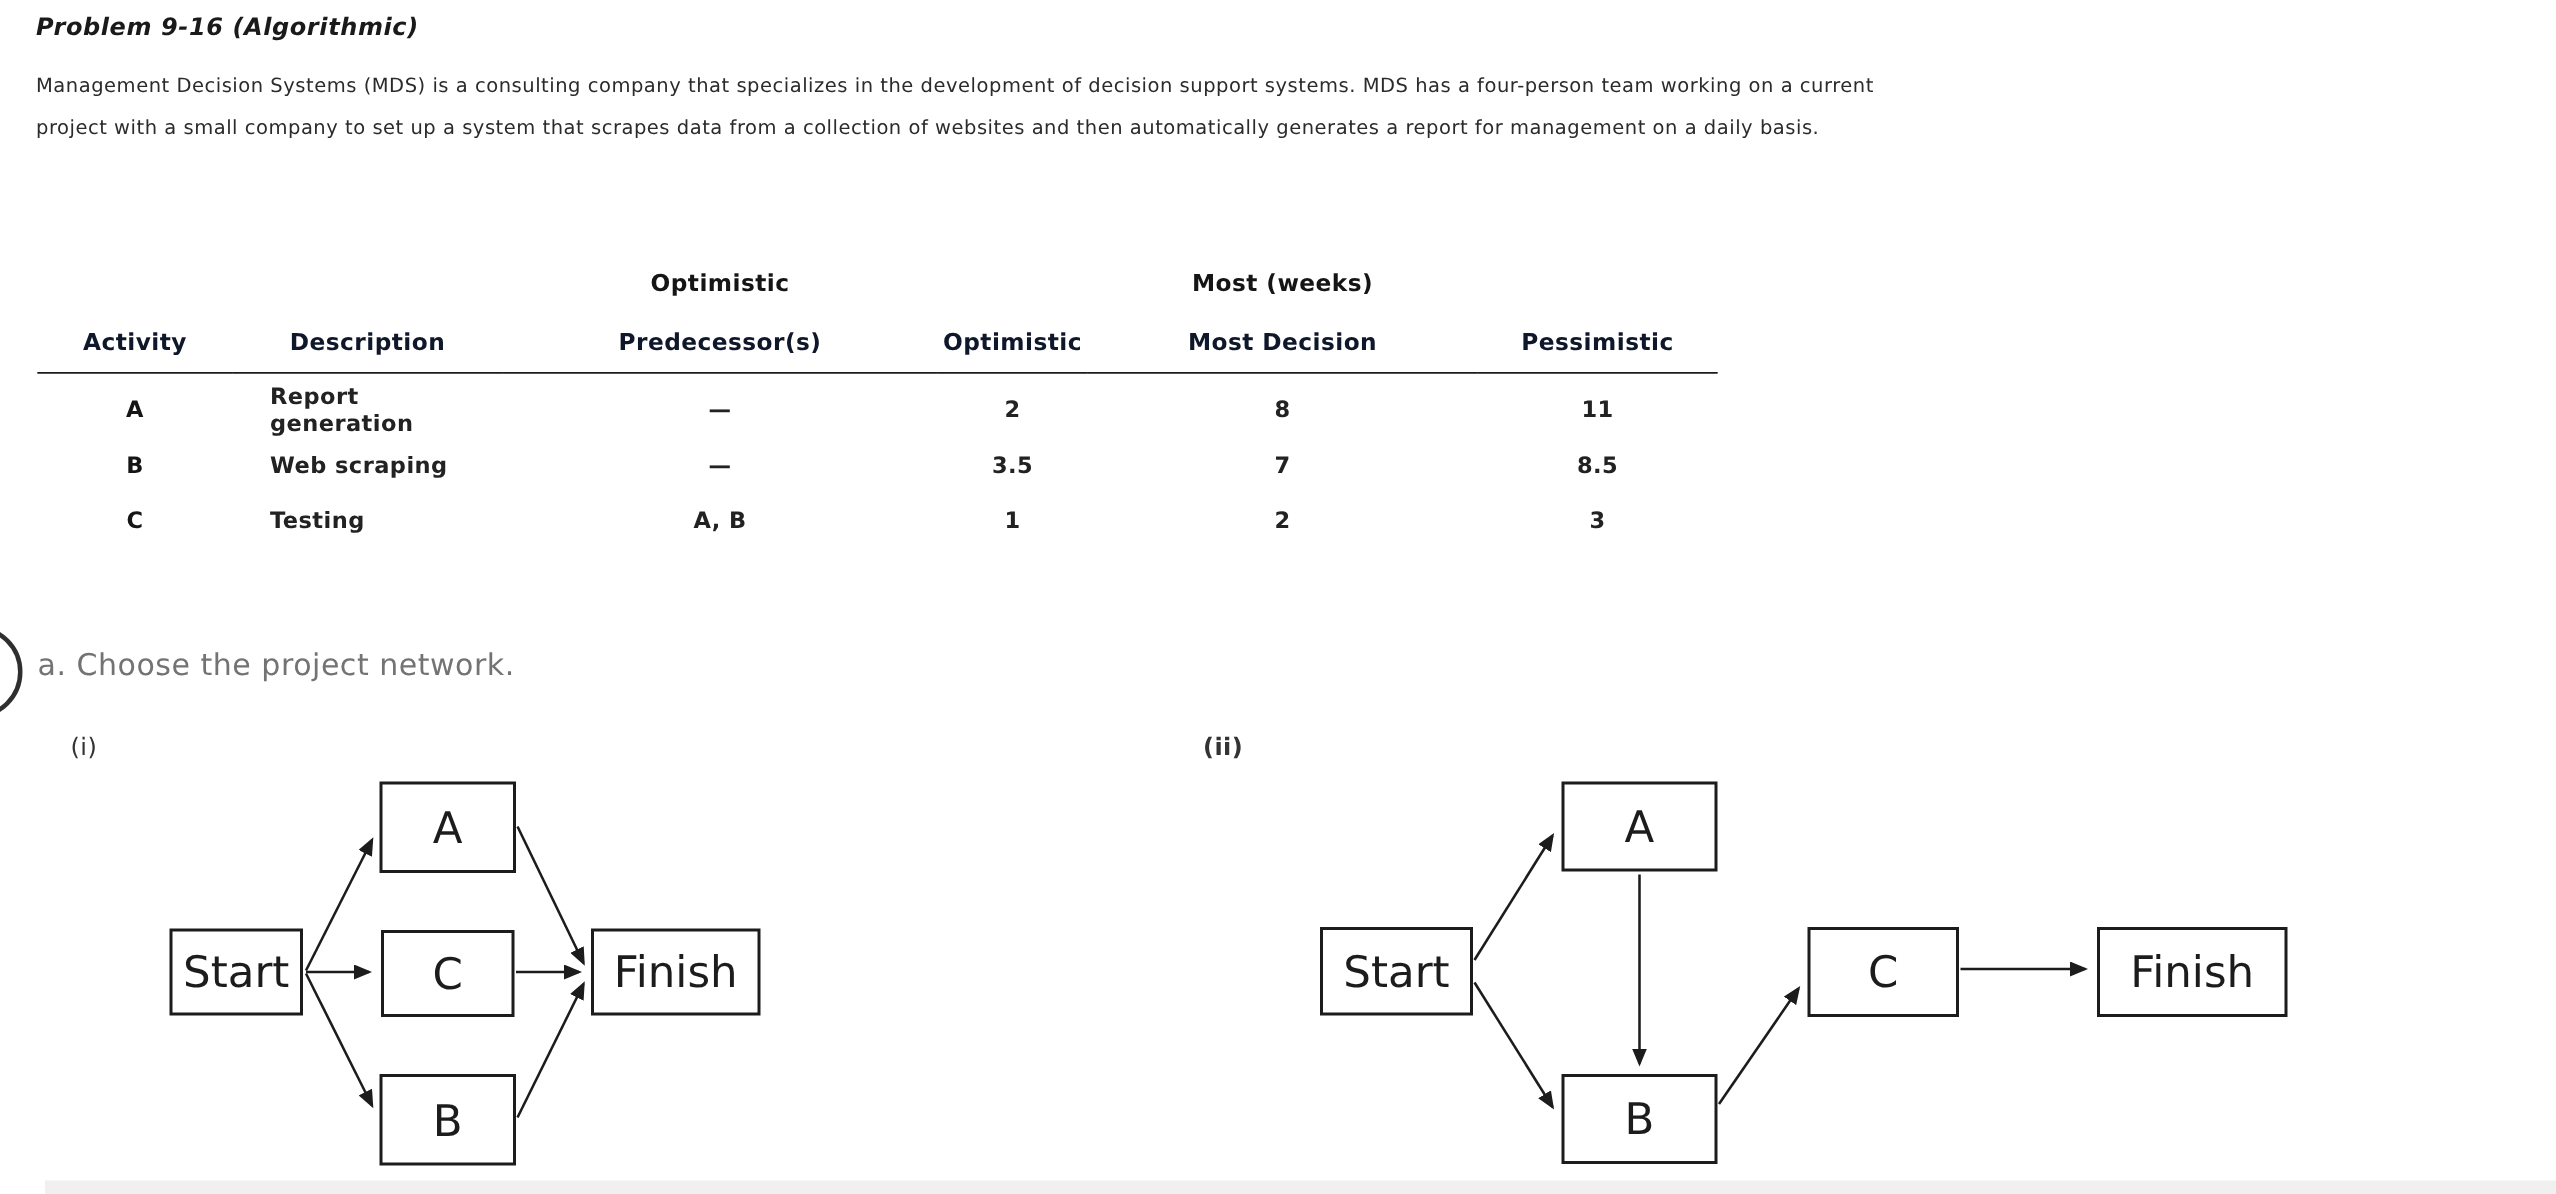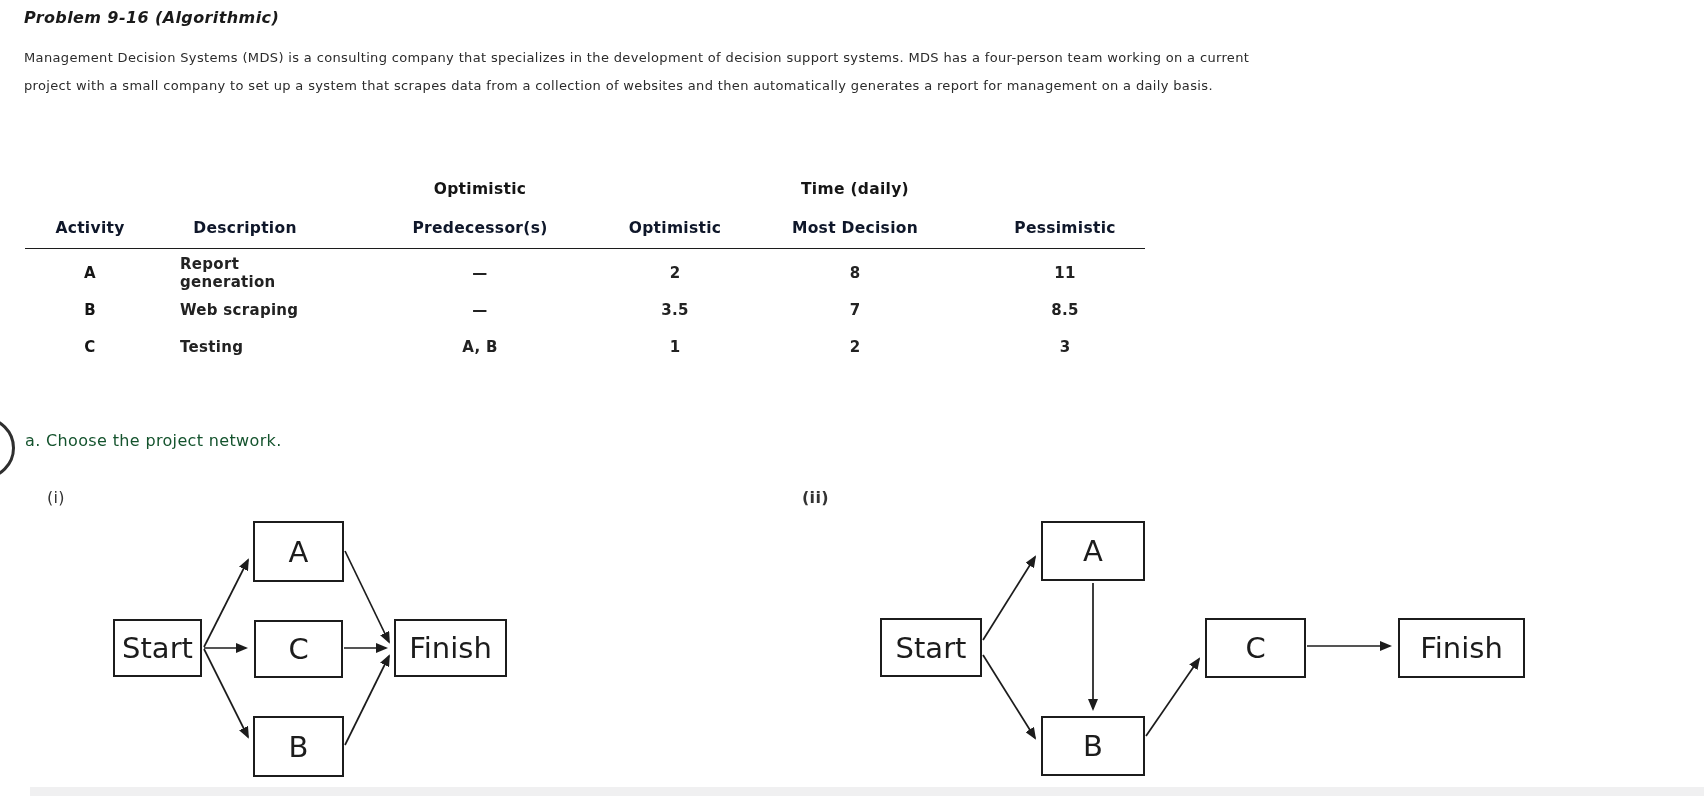--- a/index.html
+++ b/index.html
@@ -19,22 +19,22 @@
                    letter-spacing:0.3px; }
   table.activity th, table.activity td { padding:0; text-align:center; font-weight:bold; }
   table.activity thead tr.grp th { height:38px; font-weight:bold; font-size:15.5px; color:#151515; }
   table.activity thead tr.cols th { height:40px; font-weight:bold; font-size:15.5px; color:#0f172a;
                                     border-bottom:1.5px solid #1c1c1c; }
   table.activity tbody td { height:37px; }
   table.activity tbody tr:first-child td { padding-top:5px; }
   table.activity td.act { font-weight:bold; color:#151515; }
   table.activity td.desc { text-align:left; padding-left:25px; }
 
-  .question { position:absolute; left:25px; top:431px; font-size:16px;
-              letter-spacing:0.35px; color:#14532d; white-space:nowrap; }
+  .question { position:absolute; left:25px; top:431px; font-size:20px;
+              letter-spacing:0.35px; color:#737373; white-space:nowrap; }
   .circle-fragment { position:absolute; left:-47px; top:417px; width:56px; height:56px;
                      border:3px solid #2f2f2f; border-radius:50%; background:transparent; }
 
   .diag-label { position:absolute; font-size:16px; color:#333; letter-spacing:0.3px; }
   .diag-label.one { left:47px;  top:488px; }
   .diag-label.two { left:802px; top:488px;font-weight:bold; }
 
   .node { position:absolute; background:#ffffff; border:2px solid #1c1c1c;
           display:flex; align-items:center; justify-content:center;
           font-size:29px; color:#1c1c1c; box-sizing:border-box; }
@@ -61,21 +61,21 @@
         <col style="width:290px">
       <col style="width:100px">
         <col style="width:260px">
         <col style="width:160px">
     </colgroup>
     <thead>
       <tr class="grp">
         <th colspan="2"></th>
         <th>Optimistic</th>
         <th></th>
-        <th>Time (daily)</th>
+        <th>Most (weeks)</th>
         <th></th>
       </tr>
       <tr class="cols">
         <th>Activity</th>
         <th>Description</th>
         <th>Predecessor(s)</th>
         <th>Optimistic</th>
         <th>Most Decision</th>
         <th>Pessimistic</th>
       </tr>

